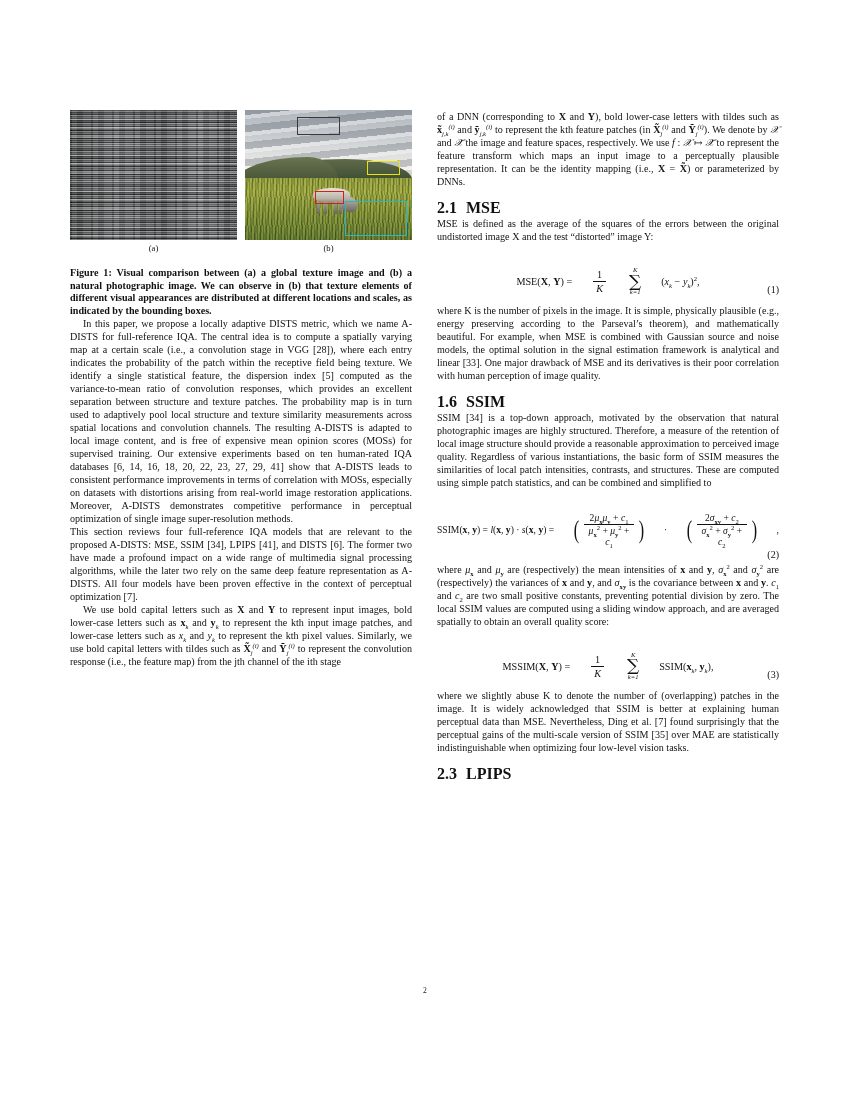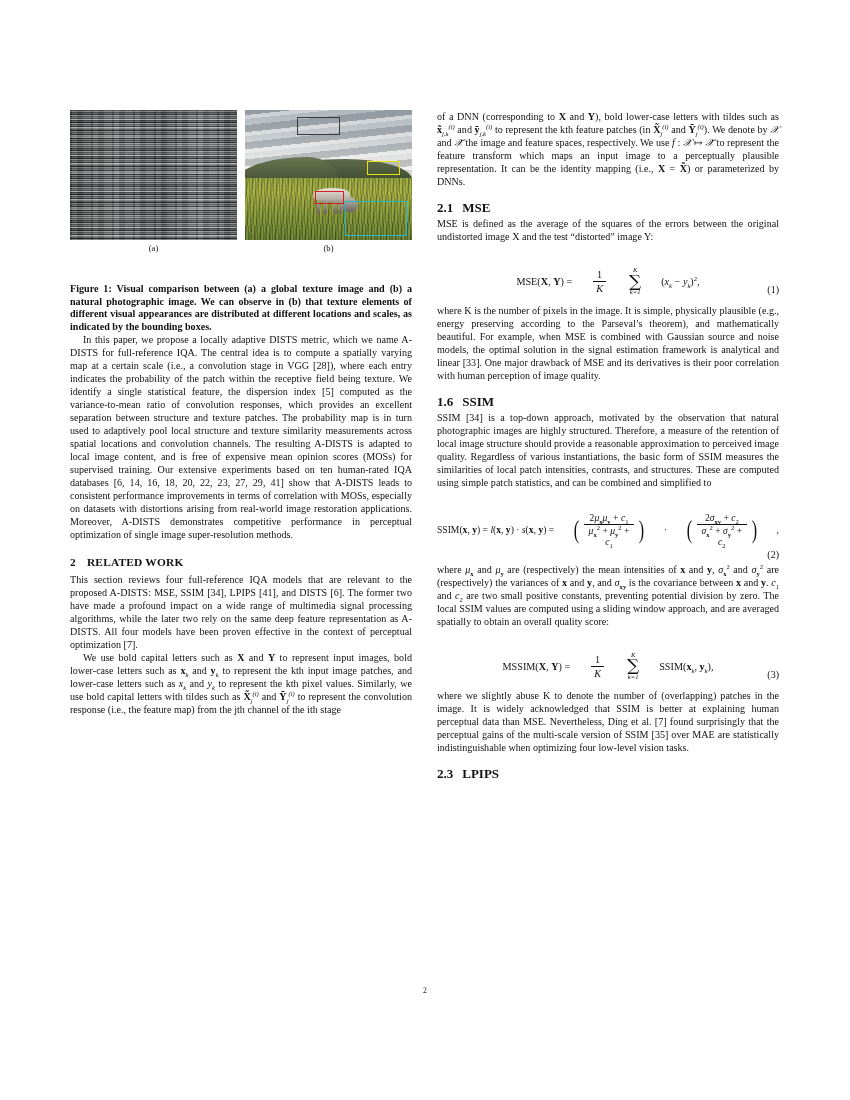--- a/index.html
+++ b/index.html
@@ -143,36 +143,36 @@
     gap: 8px;
     width: 100%;
     margin-top: 2px;
   }
   .sub-label {
     width: 167px;
     text-align: center;
     font-size: 8.6px;
   }
   .caption {
-    margin-top: 28px;
+    margin-top: 12px;
     font-weight: bold;
     font-size: 10.1px;
     line-height: 12.6px;
     text-align: justify;
   }
   
   h2.sec {
     font-size: 11.4px;
     font-weight: bold;
     margin: 15px 0 4px 0;
     letter-spacing: 0.2px;
   }
   h2.sec .num { margin-right: 11px; }
   h3.subsec {
-    font-size: 13px;
+    font-size: 16px;
     font-weight: bold;
     margin: 13px 0 3px 0;
   }
   h3.subsec .num { margin-right: 9px; }
   
   .eq {
     position: relative;
     margin: 9px 0 8px 0;
     text-align: center;
     font-size: 10.2px;
@@ -266,23 +266,20 @@
           </div>
           <div class="sub-labels">
             <div class="sub-label">(a)</div>
             <div class="sub-label">(b)</div>
           </div>
           <div class="caption">Figure 1: Visual comparison between (a) a global texture image and (b) a natural photographic image. We can observe in (b) that texture elements of different visual appearances are distributed at different locations and scales, as indicated by the bounding boxes.</div>
         </div>
 
         <p class="indent">In this paper, we propose a locally adaptive DISTS metric, which we name A-DISTS for full-reference IQA. The central idea is to compute a spatially varying map at a certain scale (i.e., a convolution stage in VGG [28]), where each entry indicates the probability of the patch within the receptive field being texture. We identify a single statistical feature, the dispersion index [5] computed as the variance-to-mean ratio of convolution responses, which provides an excellent separation between structure and texture patches. The probability map is in turn used to adaptively pool local structure and texture similarity measurements across spatial locations and convolution channels. The resulting A-DISTS is adapted to local image content, and is free of expensive mean opinion scores (MOSs) for supervised training. Our extensive experiments based on ten human-rated IQA databases [6, 14, 16, 18, 20, 22, 23, 27, 29, 41] show that A-DISTS leads to consistent performance improvements in terms of correlation with MOSs, especially on datasets with distortions arising from real-world image restoration applications. Moreover, A-DISTS demonstrates competitive performance in perceptual optimization of single image super-resolution methods.</p>
 
-        <h2 class="sec">
-          <span class="num">2</span><span>RELATED WORK</span>
-        </h2>
 
         <p>This section reviews four full-reference IQA models that are relevant to the proposed A-DISTS: MSE, SSIM [34], LPIPS [41], and DISTS [6]. The former two have made a profound impact on a wide range of multimedia signal processing algorithms, while the later two rely on the same deep feature representation as A-DISTS. All four models have been proven effective in the context of perceptual optimization [7].</p>
 
         <p class="indent"><span class="indent-lead">We use bold capital letters such as </span><span class="mb">X</span><span> and </span><span class="mb">Y</span><span> to represent input images, bold lower-case letters such as </span><span class="mb">x</span><sub class="mi">k</sub><span> and </span><span class="mb">y</span><sub class="mi">k</sub><span> to represent the kth input image patches, and lower-case letters such as </span><span class="mi">x</span><sub class="mi">k</sub><span> and </span><span class="mi">y</span><sub class="mi">k</sub><span> to represent the kth pixel values. Similarly, we use bold capital letters with tildes such as </span><span class="mb">X̃</span><sub class="mi">j</sub><sup class="mi">(i)</sup><span> and </span><span class="mb">Ỹ</span><sub class="mi">j</sub><sup class="mi">(i)</sup><span> to represent the convolution response (i.e., the feature map) from the jth channel of the ith stage</span></p>
       </div>
 
       <div class="col">
 
         <p><span>of a DNN (corresponding to </span><span class="mb">X</span><span> and </span><span class="mb">Y</span><span>), bold lower-case letters with tildes such as </span><span class="mb">x̃</span><sub class="mi">j,k</sub><sup class="mi">(i)</sup><span> and </span><span class="mb">ỹ</span><sub class="mi">j,k</sub><sup class="mi">(i)</sup><span> to represent the kth feature patches (in </span><span class="mb">X̃</span><sub class="mi">j</sub><sup class="mi">(i)</sup><span> and </span><span class="mb">Ỹ</span><sub class="mi">j</sub><sup class="mi">(i)</sup><span>). We denote by </span><span class="mi">𝒳</span><span> and </span><span class="mi">𝒳̃</span><span> the image and feature spaces, respectively. We use </span><span class="mi">f</span> : <span class="mi">𝒳</span> ↦ <span class="mi">𝒳̃</span><span> to represent the feature transform which maps an input image to a perceptually plausible representation. It can be the identity mapping (i.e., </span><span class="mb">X</span> = <span class="mb">X̃</span><span>) or parameterized by DNNs.</span></p>
 

